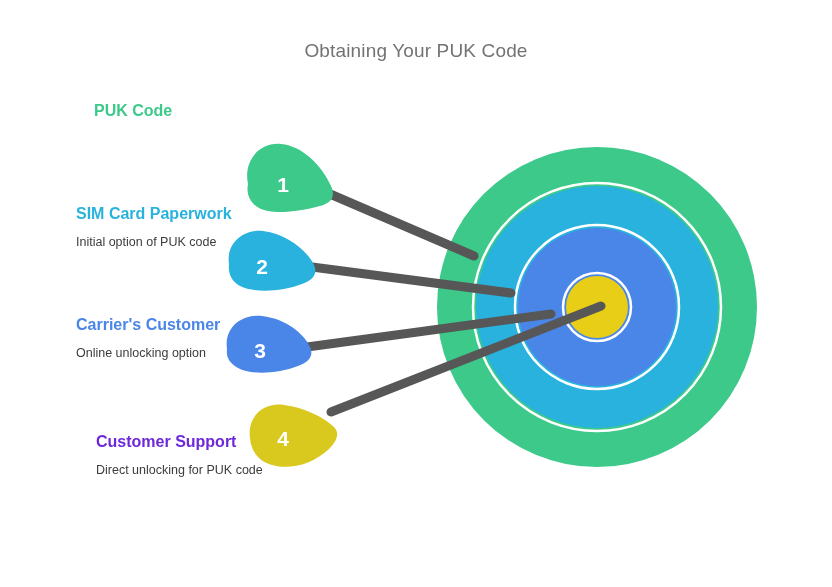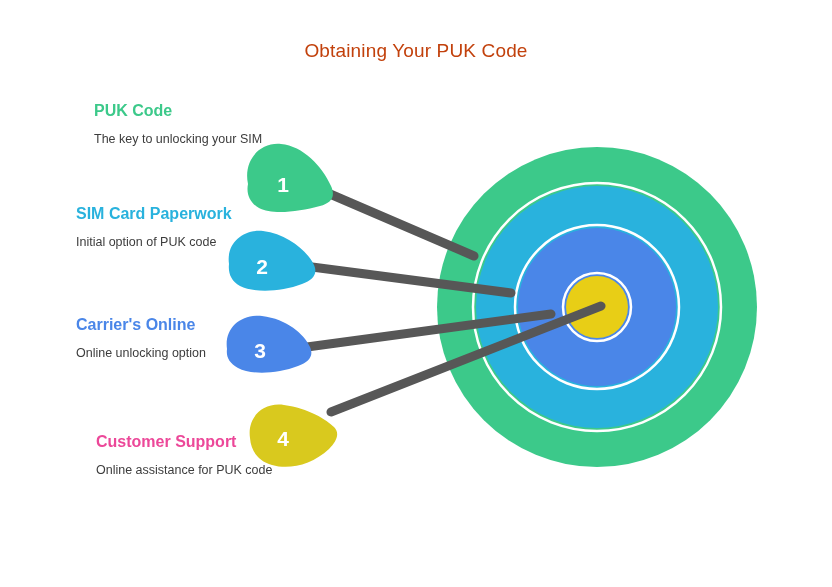--- a/index.html
+++ b/index.html
@@ -76,40 +76,39 @@
     font-size: 21px;
     font-weight: bold;
     fill: #ffffff;
   }
 </style>
 </head>
 <body style="background: rgb(255, 255, 255);">
 
 <div id="infographic">
 
-  <div id="title" style="color: #c2410c;">Obtaining Your PUK Code</div>
+  <div id="title" style="color: #737373;">Obtaining Your PUK Code</div>
 
   <div class="label-block" id="label-1">
     <div class="label-heading" style="color:#3cc98a">PUK Code</div>
-    <div class="label-desc">The key to unlocking your SIM</div>
   </div>
 
   <div class="label-block" id="label-2">
     <div class="label-heading" style="color:#29b2dd">SIM Card Paperwork</div>
     <div class="label-desc">Initial option of PUK code</div>
   </div>
 
   <div class="label-block" id="label-3">
-    <div class="label-heading" style="color:#4a86e8">Carrier's Online</div>
+    <div class="label-heading" style="color:#4a86e8">Carrier's Customer</div>
     <div class="label-desc">Online unlocking option</div>
   </div>
 
   <div class="label-block" id="label-4">
-    <div class="label-heading" style="color:#ec4899">Customer Support</div>
-    <div class="label-desc">Online assistance for PUK code</div>
+    <div class="label-heading" style="color:#6d28d9">Customer Support</div>
+    <div class="label-desc">Direct unlocking for PUK code</div>
   </div>
 
   <svg id="graphic" viewBox="0 0 832 587" xmlns="http://www.w3.org/2000/svg">
 
     <g>
       <circle id="ring-outer" class="hit" cx="597" cy="307" r="160" fill="#3cc98a"></circle>
       <circle id="ring-sep-1" cx="597" cy="307" r="124" fill="none" stroke="#ffffff" stroke-width="2.5"></circle>
       <circle id="ring-second" class="hit" cx="597" cy="307" r="121" fill="#29b2dd"></circle>
       <circle id="ring-sep-2" cx="597" cy="307" r="82" fill="none" stroke="#ffffff" stroke-width="2.5"></circle>
       <circle id="ring-third" class="hit" cx="597" cy="307" r="79" fill="#4a86e8"></circle>

